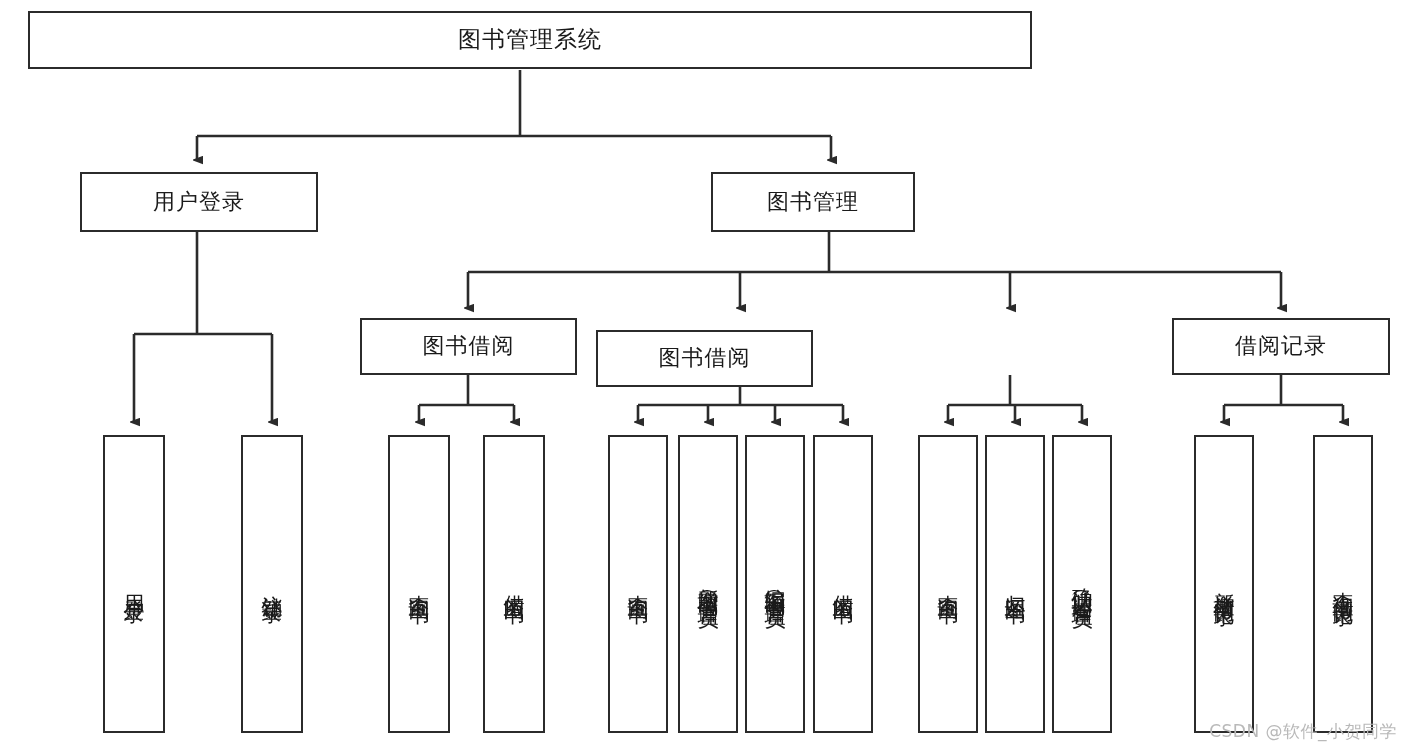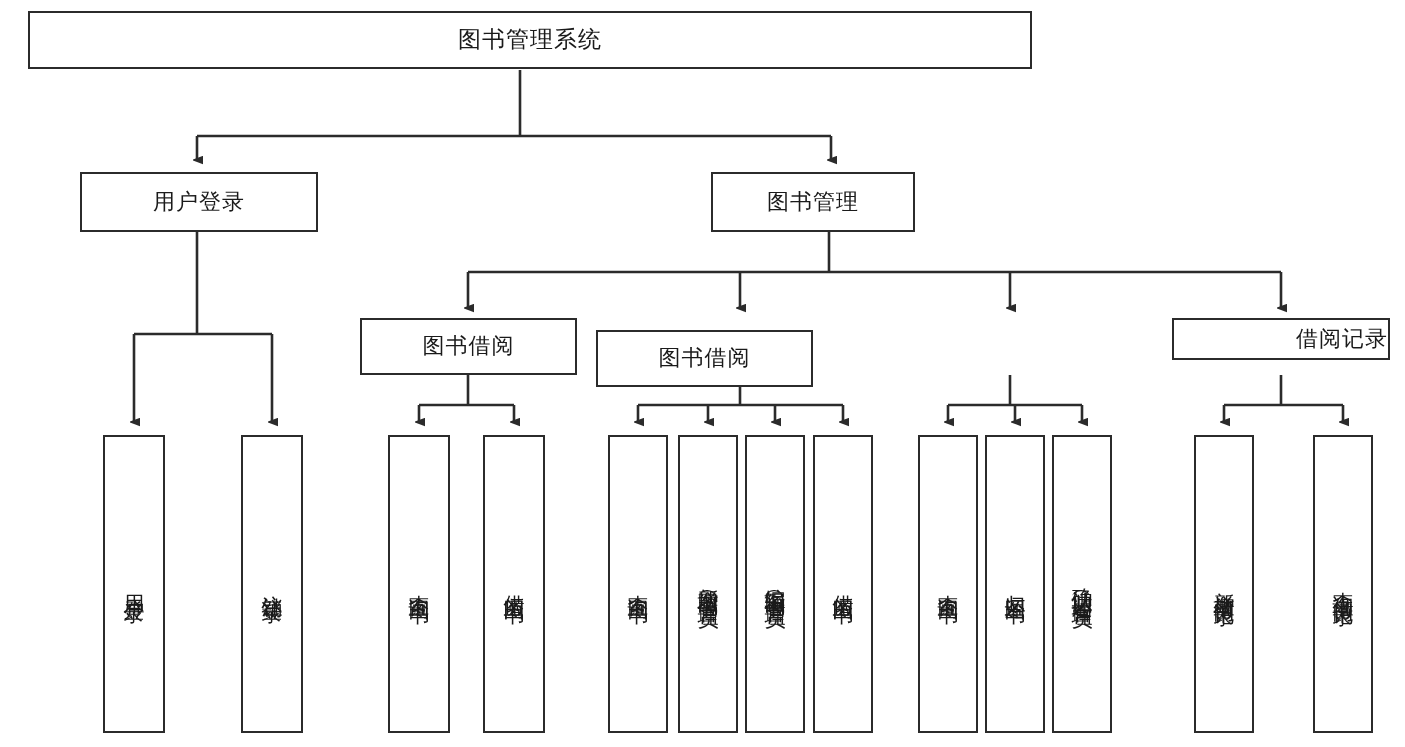--- a/index.html
+++ b/index.html
@@ -136,21 +136,21 @@
   <div class="node horiz" style="left:711px; top:172px; width:204px; height:60px;justify-content:center;">
     <span>图书管理</span>
   </div>
 
   <div class="node horiz" style="left:360px; top:318px; width:217px; height:57px;">
     <span>图书借阅</span>
   </div>
   <div class="node horiz" style="left:596px; top:318px; width:217px; height:57px;margin-top:12px;">
     <span>图书借阅</span>
   </div>
-  <div class="node horiz" style="left:1172px; top:318px; width:218px; height:42px;justify-content:flex-end;">
+  <div class="node horiz" style="left:1172px; top:318px; width:218px; height:57px;">
     <span>借阅记录</span>
   </div>
 
   <div class="node vert" style="left:103px; top:435px; width:62px; height:298px;">
     <span class="vtext">用户登录</span>
   </div>
   <div class="node vert" style="left:241px; top:435px; width:62px; height:298px;">
     <span class="vtext">注销登录</span>
   </div>
 
@@ -184,14 +184,15 @@
     <span class="vtext">确认归还（管理员）</span>
   </div>
 
   <div class="node vert" style="left:1194px; top:435px; width:60px; height:298px;">
     <span class="vtext">新增借阅记录</span>
   </div>
   <div class="node vert" style="left:1313px; top:435px; width:60px; height:298px;">
     <span class="vtext">查询借阅记录</span>
   </div>
 
+  <div class="watermark">CSDN @软件_小贺同学</div>
 
 </div>
 
 </body></html>

